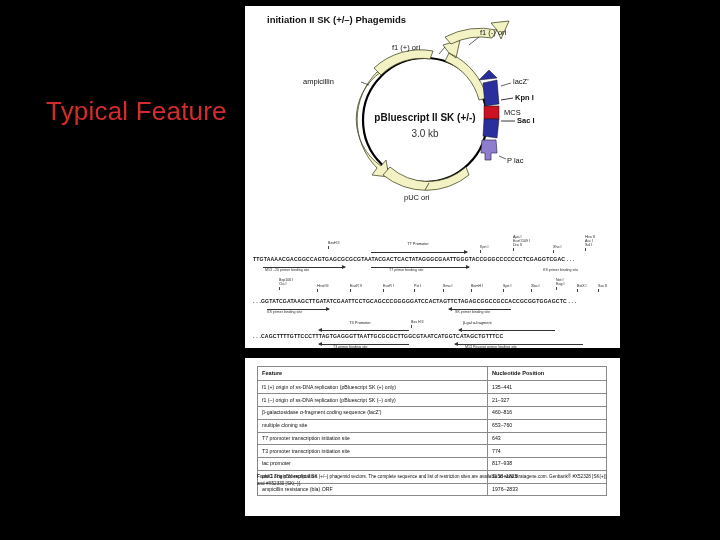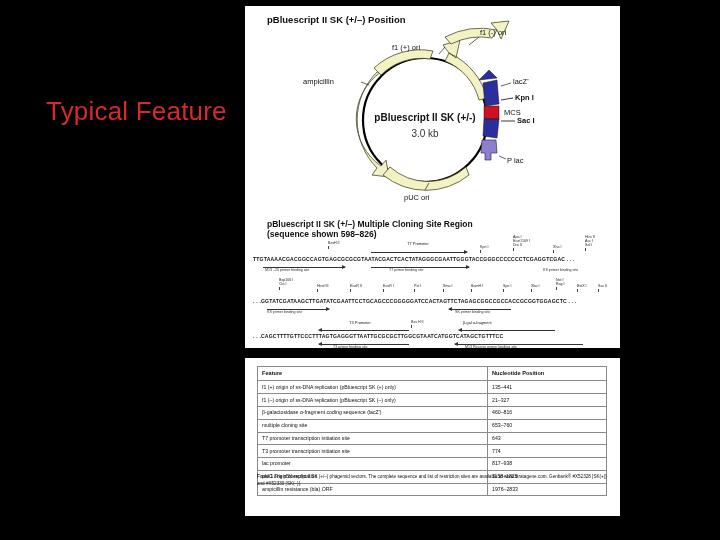--- a/index.html
+++ b/index.html
@@ -105,21 +105,21 @@
 </style>
 </head>
 <body>
 
 <div id="slide">
 
   <div id="slide-title">Typical Feature</div>
 
   <div class="panel" id="panel-top">
 
-    <div id="map-title">pBluescript II SK (+/–) Position</div>
+    <div id="map-title">initiation II SK (+/–) Phagemids</div>
 
     <div id="map-wrap">
       <svg id="map-svg" width="320" height="195" viewBox="0 0 320 195">
 
         <circle cx="152" cy="100" r="62" fill="none" stroke="#000" stroke-width="2.2"></circle>
 
         <path d="M 104 52 A 68 68 0 0 0 104 148 L 99 155 L 116 157 L 113 140 L 108 146 A 57 57 0 0 1 108 52 Z" fill="#f2f2c4" stroke="#4a4a28" stroke-width="0.8"></path>
 
         <path d="M 110 155 A 68 68 0 0 0 196 155 L 193 147 A 57 57 0 0 1 117 147 Z" fill="#f2f2c4" stroke="#4a4a28" stroke-width="0.8"></path>
 
@@ -153,24 +153,20 @@
         <text x="207" y="15" font-family="Liberation Sans, sans-serif" font-size="7.5" fill="#111">f1 (-) ori</text>
         <text x="119" y="30" font-family="Liberation Sans, sans-serif" font-size="7.5" fill="#111">f1 (+) ori</text>
         <text x="30" y="64" font-family="Liberation Sans, sans-serif" font-size="7.5" fill="#111">ampicillin</text>
         <text x="131" y="180" font-family="Liberation Sans, sans-serif" font-size="7.5" fill="#111">pUC ori</text>
 
         <text x="152" y="101" text-anchor="middle" font-family="Liberation Sans, sans-serif" font-size="10" font-weight="bold" fill="#111">pBluescript II SK (+/-)</text>
         <text x="152" y="117" text-anchor="middle" font-family="Liberation Sans, sans-serif" font-size="10" fill="#333">3.0 kb</text>
       </svg>
     </div>
 
-    <div id="mcs-head">
-      <div>pBluescript II SK (+/–)  Multiple Cloning Site Region</div>
-      <div>(sequence shown 598–826)</div>
-    </div>
 
     <div class="seqblock" style="top:234px;">
       <div class="enzrow" style="height:16px;">
         <div class="enz" style="left:75px;top:2px;">BssH II<span class="tick"></span></div>
         <div class="featline" style="left:118px;top:1px;width:94px;">T7 Promoter</div>
         <div class="arrow-r" style="left:118px;top:12px;width:96px;"></div>
         <div class="enz" style="left:227px;top:6px;">Kpn I<span class="tick"></span></div>
         <div class="enz" style="left:260px;top:-5px;line-height:4.1px;">Apa I<br>EcoO109 I<br>Dra II<span class="tick"></span></div>
         <div class="enz" style="left:300px;top:6px;">Xho I<span class="tick"></span></div>
         <div class="enz" style="left:332px;top:-5px;line-height:4.1px;">Hinc II<br>Acc I<br>Sal I<span class="tick"></span></div>

